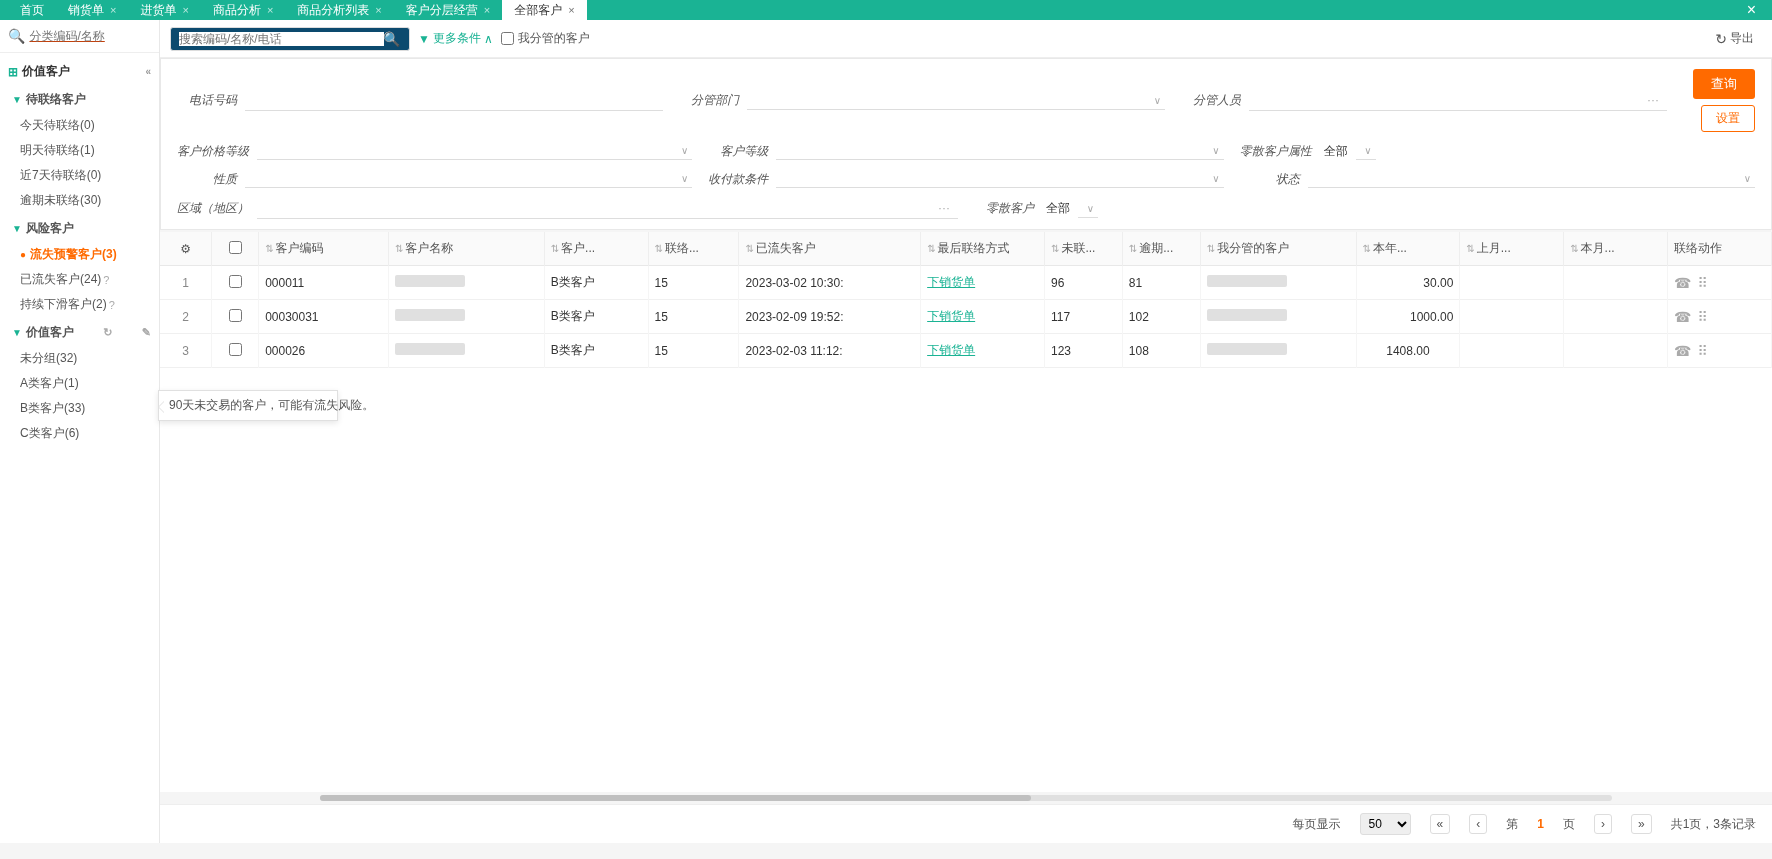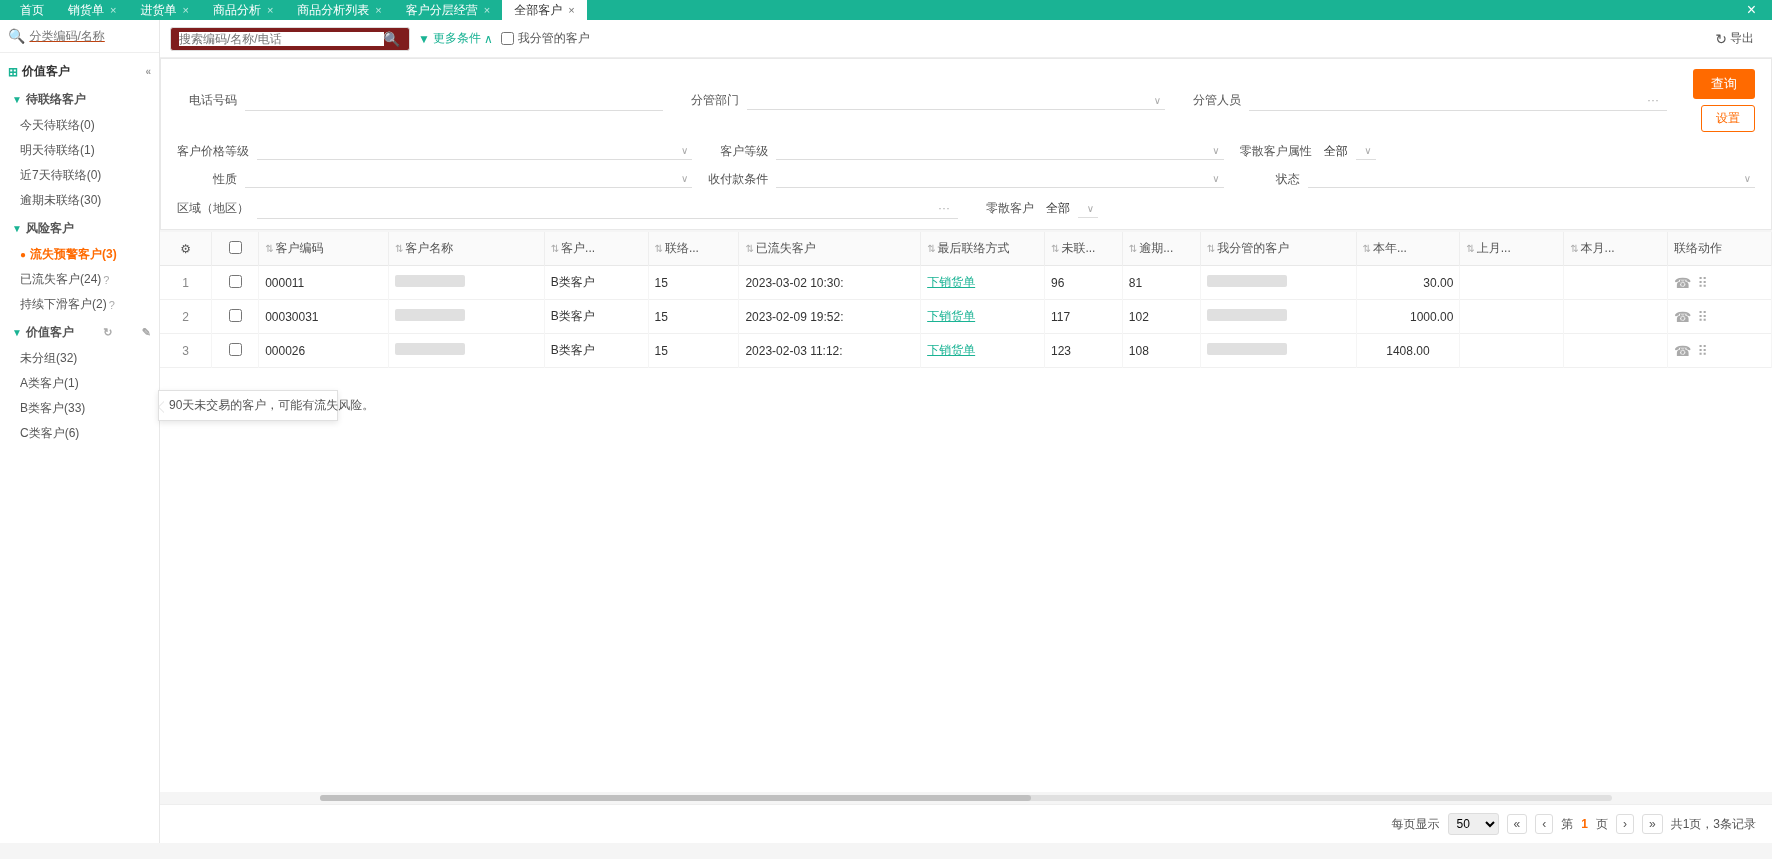--- a/index.html
+++ b/index.html
@@ -195,21 +195,21 @@
       border-bottom: 1px solid #eee;
       gap: 8px;
     }
     .toolbar-search {
       display: flex;
       align-items: center;
       border: 1px solid #ddd;
       border-radius: 3px;
       padding: 3px 8px;
       width: 240px;
-      background: #7f1d1d;
+      background: #0c4a6e;
     }
     .toolbar-search input {
       border: none;
       outline: none;
       flex: 1;
       font-size: 12px;
       color: #999;
     }
     .toolbar-search .search-icon {
       color: #ff6a00;
@@ -264,20 +264,21 @@
       display: flex;
       align-items: center;
       flex: 1;
       gap: 8px;
     }
     .filter-label {
       color: #555;
       white-space: nowrap;
       min-width: 60px;
       text-align: right;
+      font-style: italic;
     }
     .filter-input {
       flex: 1;
       border: none;
       border-bottom: 1px solid #ddd;
       outline: none;
       padding: 3px 4px;
       font-size: 12px;
       color: #333;
       background: transparent;
@@ -367,21 +368,21 @@
     .td-actions .action-icon { color: #aaa; cursor: pointer; font-size: 14px; }
 
     
     .pagination {
       display: flex;
       align-items: center;
       justify-content: flex-end;
       padding: 8px 16px;
       background: #fff;
       border-top: 1px solid #eee;
-      gap: 8px;
+      gap: 19px;
       color: #555;
     }
     .pagination select {
       border: 1px solid #ddd;
       border-radius: 3px;
       padding: 2px 4px;
       font-size: 12px;
     }
     .pagination .page-btn {
       border: 1px solid #ddd;

